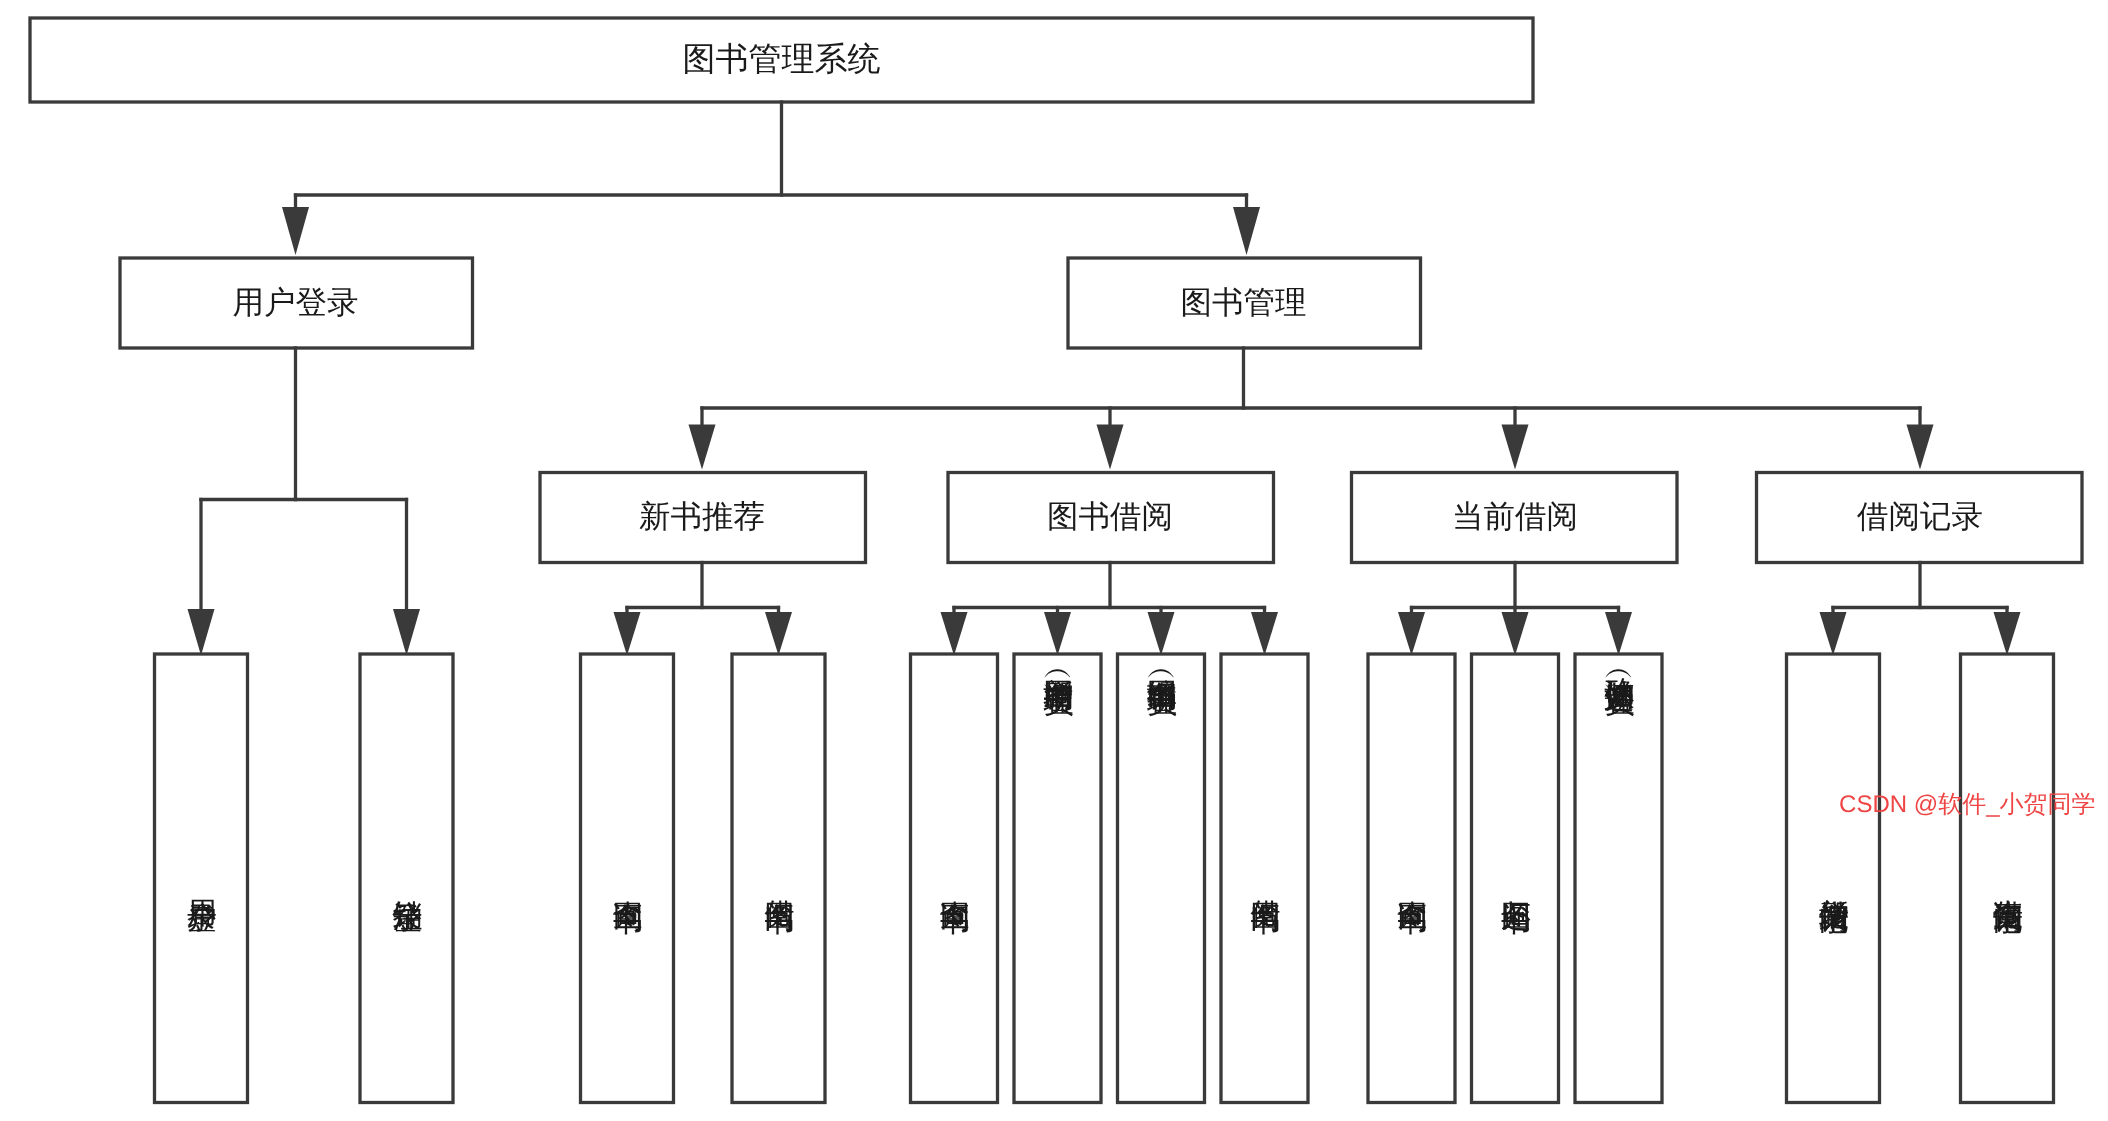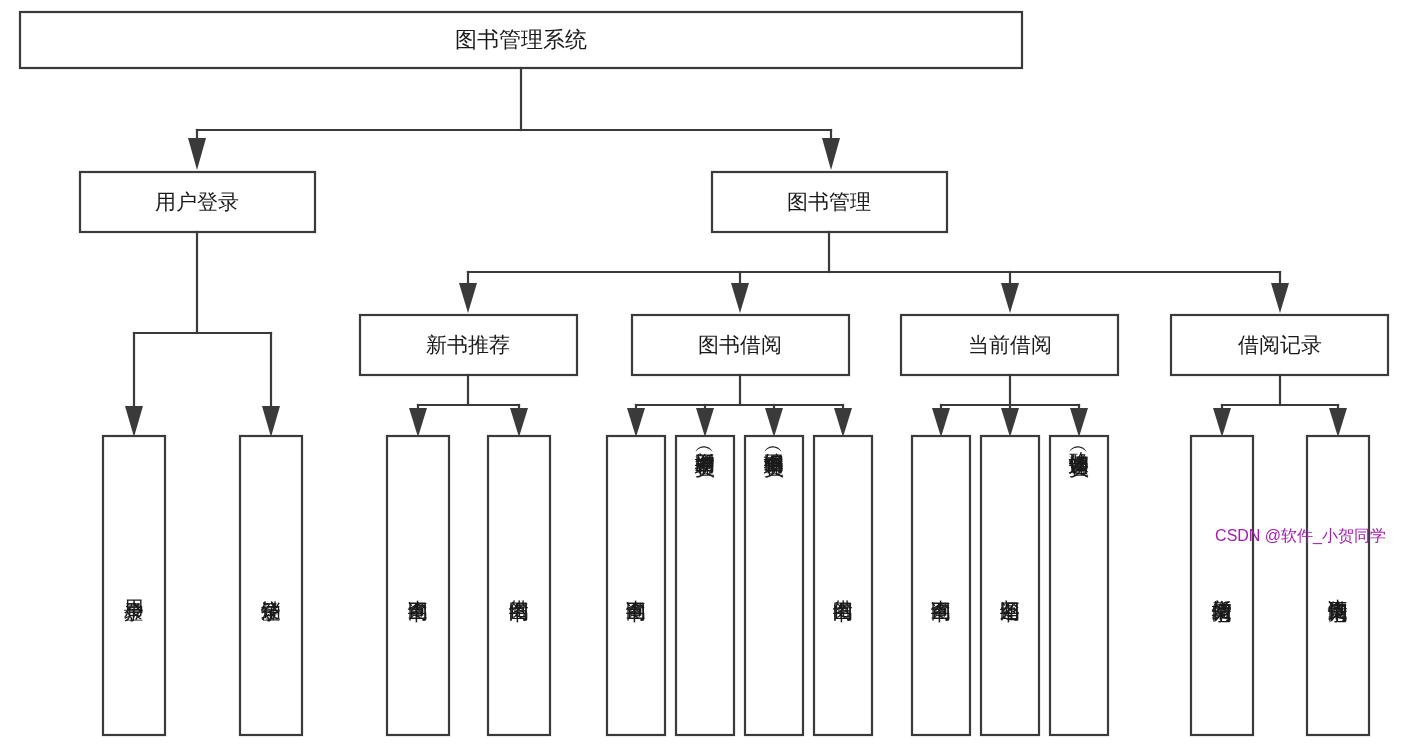--- a/index.html
+++ b/index.html
@@ -68,25 +68,25 @@
     font-family: "Liberation Sans", sans-serif;
     font-size: 20px;
     line-height: 1.22;
     color: #1a1a1a;
     letter-spacing: 1px;
     white-space: nowrap;
     text-align: center;
   }
   .watermark {
     position: absolute;
-    right: 19px;
+    right: 8px;
     bottom: 8px;
     font-family: "Liberation Sans", sans-serif;
     font-size: 16px;
-    color: #a21caf;
+    color: #ef4444;
     white-space: nowrap;
     user-select: none;
   }
 </style>
 </head>
 <body>
 
 <div id="diagram-root">
   <svg class="diagram" viewBox="0 0 1405 747" xmlns="http://www.w3.org/2000/svg">
 

